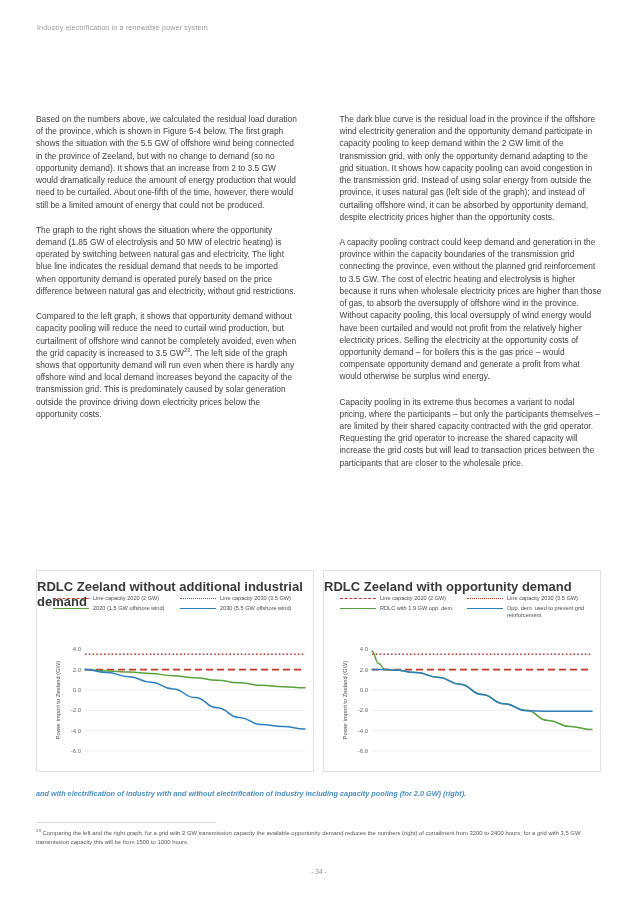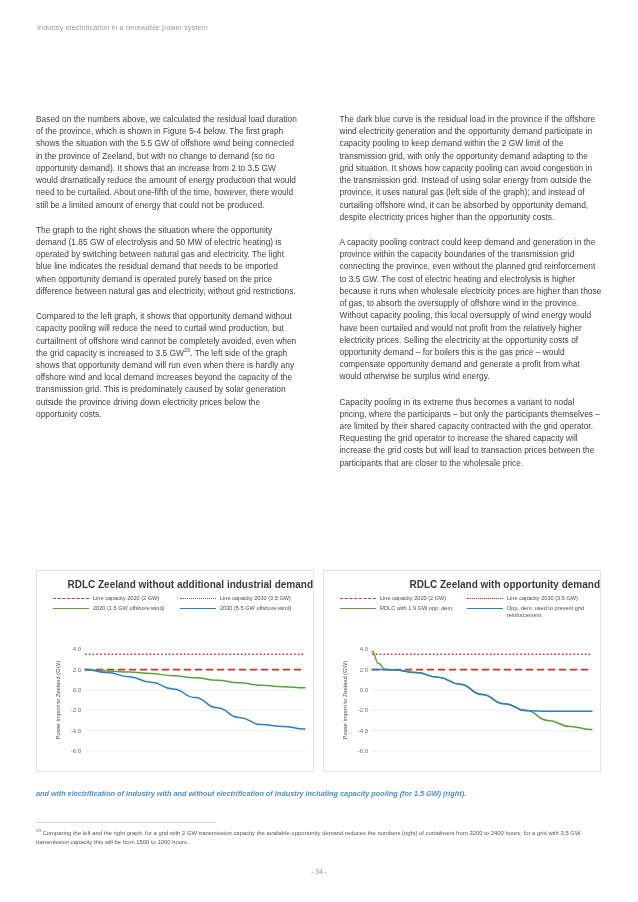--- a/index.html
+++ b/index.html
@@ -43,22 +43,22 @@
   }
   .chart-box {
     width:278px; height:202px;
     border:1px solid #e2e2e2;
     background:#ffffff;
     position:relative;
     box-sizing:border-box;
   }
   .chart-title {
     position:absolute; top:8px; left:0; width:100%;
-    text-align:right;
-    font-size:10px; font-weight:bold; color:#3a3a3a;
+    text-align:left;
+    font-size:13px; font-weight:bold; color:#3a3a3a;
   }
   .legend {
     position:absolute; top:24px; left:16px; right:6px;
     display:flex; flex-wrap:wrap;
   }
   .legend-item {
     width:50%;
     display:flex; align-items:flex-start;
     margin-bottom:3px;
     font-size:5.6px; color:#4a4a4a; line-height:1.28;
@@ -207,21 +207,21 @@
             <path d="M34.00,20.22 C37.30,20.22 37.30,32.44 40.60,32.44 C43.90,32.44 43.90,38.55 47.20,38.55 C51.60,38.55 51.60,39.05 56.00,39.05 C67.00,39.05 67.00,41.60 78.00,41.60 C89.00,41.60 89.00,46.18 100.00,46.18 C111.00,46.18 111.00,53.31 122.00,53.31 C133.00,53.31 133.00,63.49 144.00,63.49 C155.00,63.49 155.00,72.65 166.00,72.65 C177.00,72.65 177.00,79.27 188.00,79.27 C199.00,79.27 199.00,89.45 210.00,89.45 C221.00,89.45 221.00,95.56 232.00,95.56 C243.00,95.56 243.00,98.62 254.00,98.62" fill="none" stroke="#5aa03c" stroke-width="1.5" stroke-linejoin="round" stroke-linecap="round"></path>
             <path d="M34.00,38.55 C37.30,38.55 37.30,38.55 40.60,38.55 C43.90,38.55 43.90,38.55 47.20,38.55 C51.60,38.55 51.60,39.05 56.00,39.05 C67.00,39.05 67.00,41.60 78.00,41.60 C89.00,41.60 89.00,46.18 100.00,46.18 C111.00,46.18 111.00,53.31 122.00,53.31 C133.00,53.31 133.00,63.49 144.00,63.49 C155.00,63.49 155.00,72.65 166.00,72.65 C177.00,72.65 177.00,79.78 188.00,79.78 C199.00,79.78 199.00,80.29 210.00,80.29 C221.00,80.29 221.00,80.29 232.00,80.29 C243.00,80.29 243.00,80.29 254.00,80.29" fill="none" stroke="#2f7fbf" stroke-width="1.5" stroke-linejoin="round" stroke-linecap="round"></path>
           </svg>
       </div>
     </div>
 
   </div>
 
   <div class="fig-caption">
     <br>
-    <span>and with electrification of industry with and without electrification of industry including capacity pooling (for 1.5 GW) (right).</span>
+    <span>and with electrification of industry with and without electrification of industry including capacity pooling (for 2.0 GW) (right).</span>
   </div>
 
   <div class="footnote-rule"></div>
   <div class="footnote"><sup>23</sup><span> Comparing the left and the right graph. for a grid with 2 GW transmission capacity the available opportunity demand reduces the numbers (right) of curtailment from 3200 to 2400 hours; for a grid with 3,5 GW transmission capacity this will be from 1500 to 1000 hours.</span></div>
 
   <div class="page-number">- 34 -</div>
 
 </div>
 
 </body></html>

